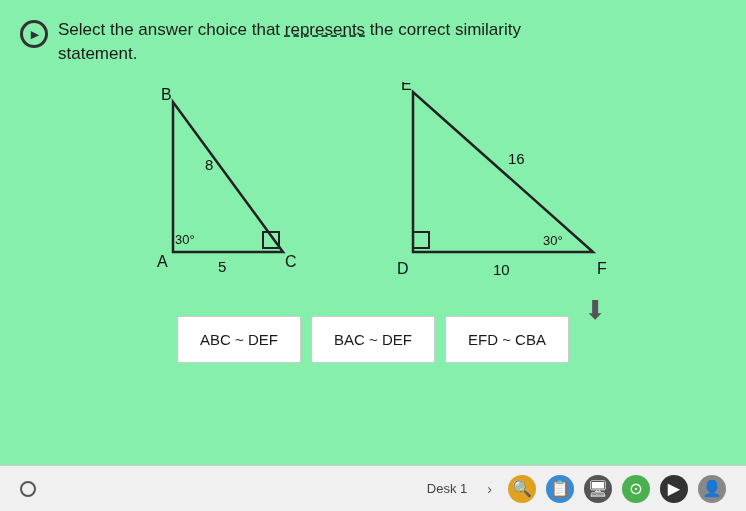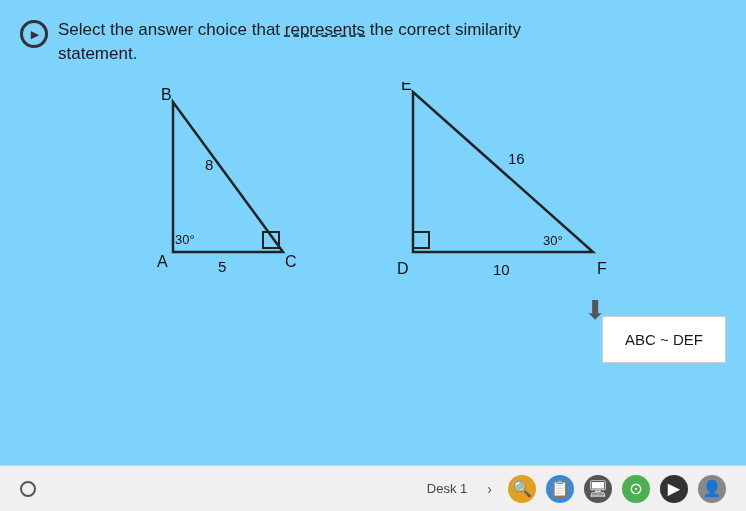--- a/index.html
+++ b/index.html
@@ -8,21 +8,21 @@
       height: 511px;
       background: #e8e8e8;
       font-family: Arial, sans-serif;
       overflow: hidden;
       position: relative;
     }
 
     .main-container {
       width: 746px;
       height: 511px;
-      background: #7dd3fc;
+      background: #86efac;
       position: relative;
     }
 
     
     .header {
       display: flex;
       align-items: flex-start;
       padding: 18px 20px 10px 20px;
       gap: 10px;
     }
@@ -69,21 +69,21 @@
     }
 
     
     .triangle-wrapper {
       position: relative;
     }
 
     
     .answer-choices {
       display: flex;
-      justify-content: flex-end;
+      justify-content: center;
       gap: 10px;
       padding: 10px 20px;
     }
 
     .answer-btn {
       background: white;
       border: 1px solid #ccc;
       padding: 14px 22px;
       font-size: 15px;
       color: #1a1a1a;
@@ -203,20 +203,22 @@
         <text x="150" y="163" font-size="13" fill="#111">30°</text>
       </svg>
     </div>
 
   </div>
 
   <div class="down-arrow-icon">⬇</div>
 
   <div class="answer-choices">
     <button class="answer-btn">ABC ~ DEF</button>
+    <button class="answer-btn">BAC ~ DEF</button>
+    <button class="answer-btn">EFD ~ CBA</button>
   </div>
 
   <div class="bottom-bar">
     <div class="bottom-radio"></div>
     <span class="desk-label">Desk 1</span>
     <span style="font-size:14px;color:#555;">›</span>
     <div class="bottom-icons">
       <div class="b-icon" style="background:#e0a020;color:white;">🔍</div>
       <div class="b-icon" style="background:#3a8ad4;color:white;">📋</div>
       <div class="b-icon" style="background:#555;color:white;">🖥</div>

